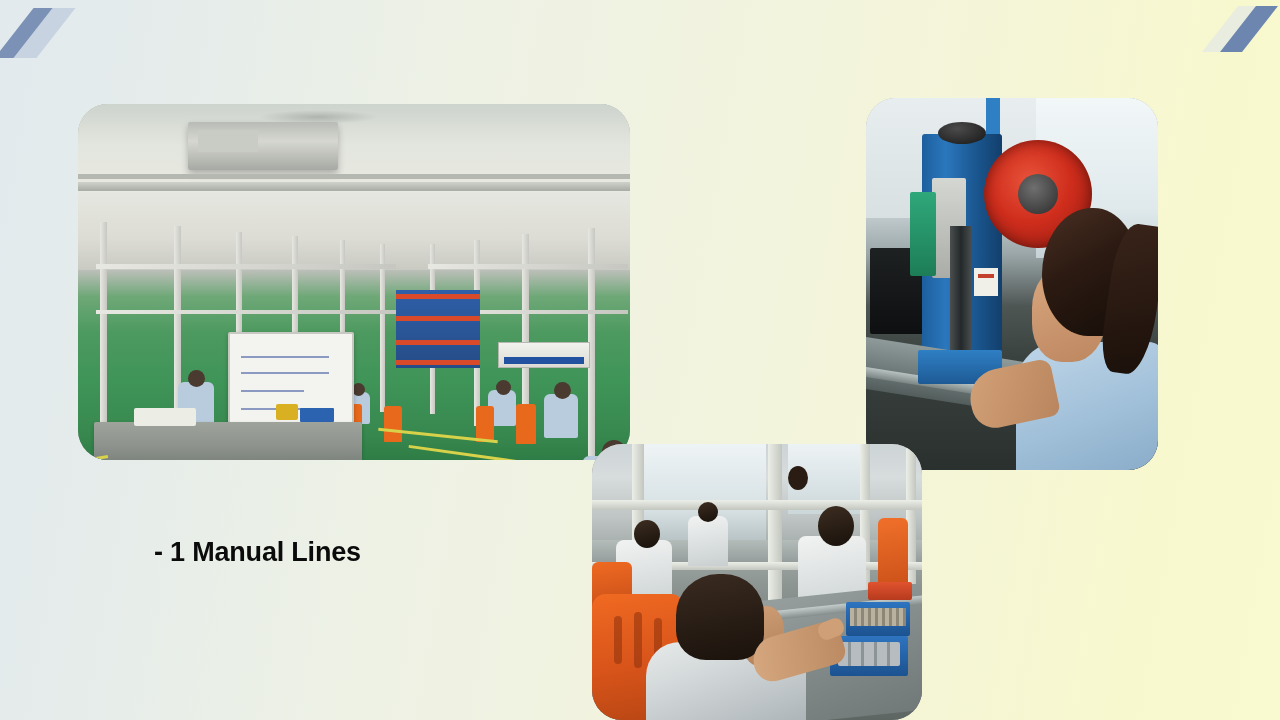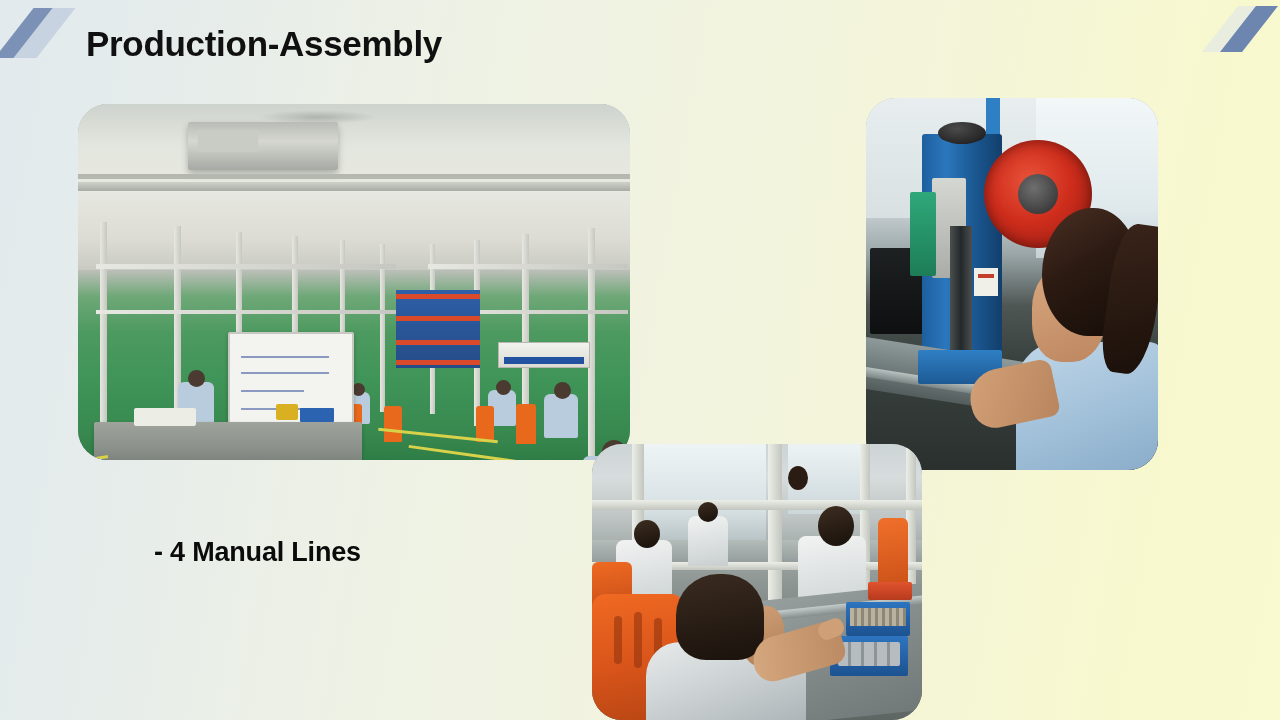--- a/index.html
+++ b/index.html
@@ -229,21 +229,20 @@
 
   <div class="logo" id="logo-tl">
     <div class="bar bar-a"></div>
     <div class="bar bar-b"></div>
   </div>
   <div class="logo" id="logo-tr">
     <div class="bar bar-a"></div>
     <div class="bar bar-b"></div>
   </div>
 
-  <div id="page-title">Production-Assembly</div>
 
   <div class="photo" id="photo-factory-hall">
     <div class="scene">
       <div class="layer ph1-ceiling"></div>
       <div class="layer ph1-fan"></div>
       <div class="layer ph1-ac">
         <div class="layer ph1-ac2" style="left:10px;top:8px;"></div>
       </div>
       <div class="layer ph1-beam" style="left:0;top:70px;width:552px;"></div>
       <div class="layer ph1-duct"></div>
@@ -384,16 +383,16 @@
       </div>
       <div class="layer ph3-man-shirt"></div>
       <div class="layer ph3-man-face"></div>
       <div class="layer ph3-man-head"></div>
       <div class="layer ph3-man-arm"></div>
       <div class="layer" style="left:226px;top:176px;width:26px;height:18px;background:#cf9f78;border-radius:8px;transform:rotate(-22deg);"></div>
     </div>
   </div>
 
   <div id="caption">
-    <div>- 4 Manual Lines</div>
+    <div>- 1 Manual Lines</div>
   </div>
 
 </div>
 
 </body></html>

